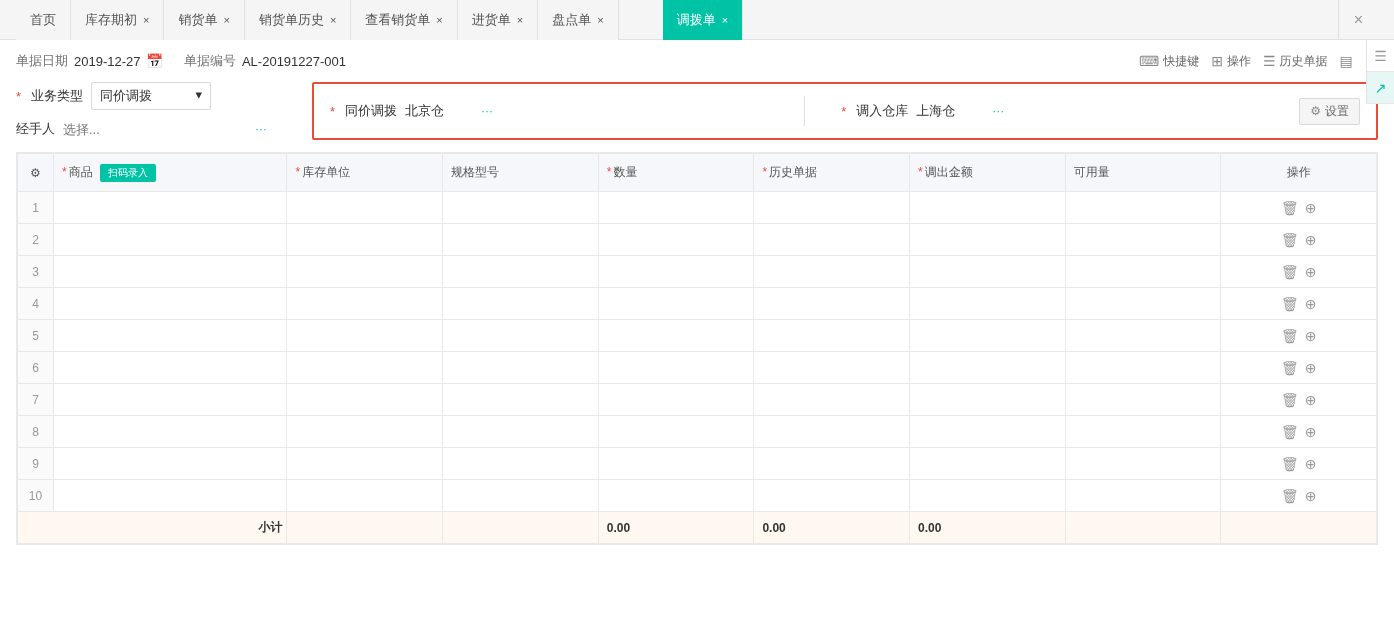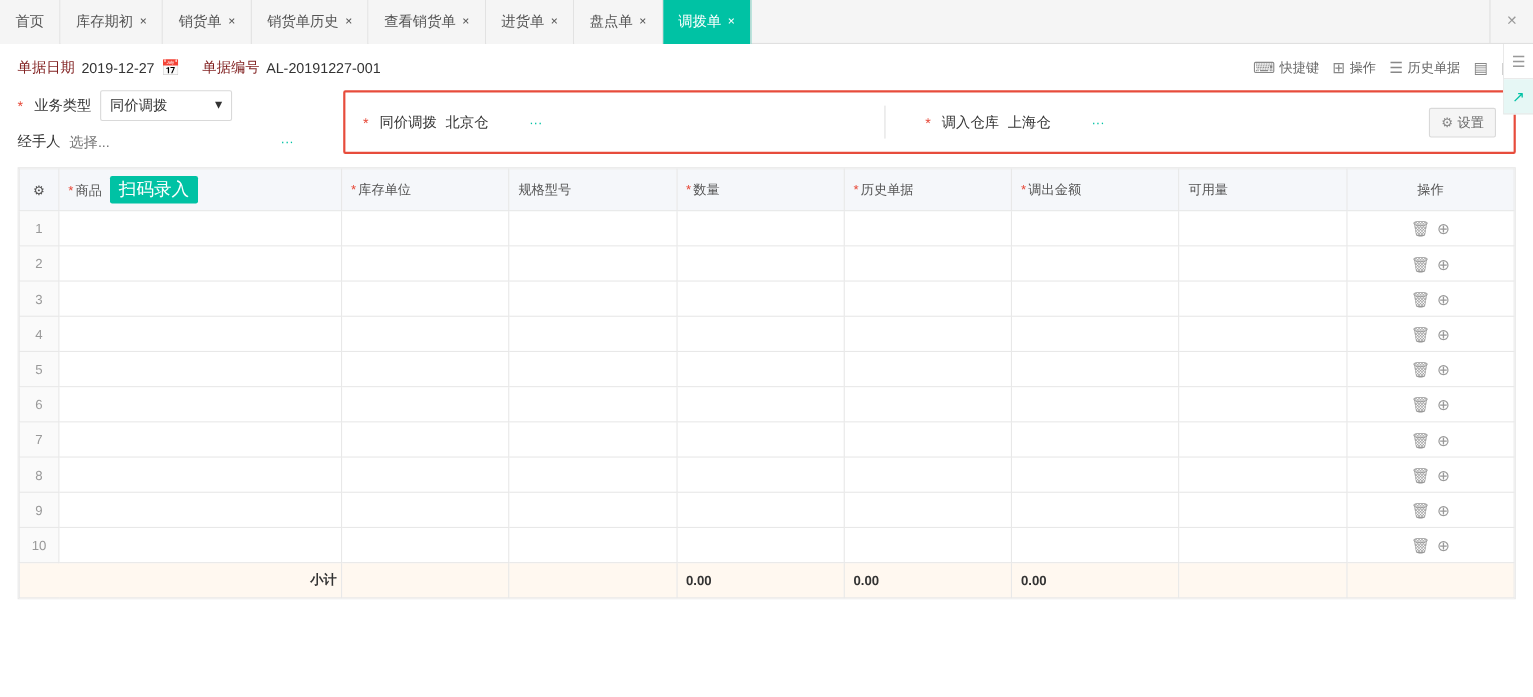--- a/index.html
+++ b/index.html
@@ -5,41 +5,42 @@
     * { box-sizing: border-box; margin: 0; padding: 0; }
     body { font-family: 'Microsoft YaHei', Arial, sans-serif; font-size: 13px; color: #333; background: #fff; overflow: hidden; }
 
     
     .tab-bar {
       display: flex;
       align-items: center;
       height: 40px;
       background: #f5f5f5;
       border-bottom: 1px solid #e0e0e0;
-      padding: 0 0;
+      padding: 0 16px;
       position: relative;
     }
     .tab-item {
       display: flex;
       align-items: center;
       height: 40px;
       padding: 0 14px;
       cursor: pointer;
       font-size: 13px;
       color: #555;
       border-right: 1px solid #e0e0e0;
       white-space: nowrap;
       background: #f5f5f5;
     }
     .tab-item:first-child {
       border-left: none;
     }
     .tab-item.active {
       background: #00c2a4;
       color: #fff;
+      margin-left: 44px;
     }
     .tab-item .close-btn {
       margin-left: 6px;
       font-size: 11px;
       color: inherit;
       cursor: pointer;
     }
     .tab-item.active .close-btn {
       color: #fff;
     }
@@ -75,21 +76,21 @@
       gap: 20px;
     }
     .header-field {
       display: flex;
       align-items: center;
       gap: 6px;
       font-size: 13px;
       color: #333;
     }
     .header-field label {
-      color: #7f1d1d;
+      color: #737373;
       white-space: nowrap;
       text-align: right;
     }
     .header-field .value {
       color: #333;
     }
     .calendar-icon {
       color: #00c2a4;
       cursor: pointer;
       font-size: 14px;
@@ -277,21 +278,21 @@
     .th-available { min-width: 80px; }
     .th-op { min-width: 80px; text-align: center; }
 
     .scan-btn {
       display: inline-flex;
       align-items: center;
       background: #00c2a4;
       color: #fff;
       border-radius: 2px;
       padding: 2px 8px;
-      font-size: 16px;
+      font-size: 10px;
       cursor: pointer;
       margin-left: 4px;
       white-space: nowrap;
     }
 
     .op-icons {
       display: flex;
       align-items: center;
       justify-content: center;
       gap: 6px;

